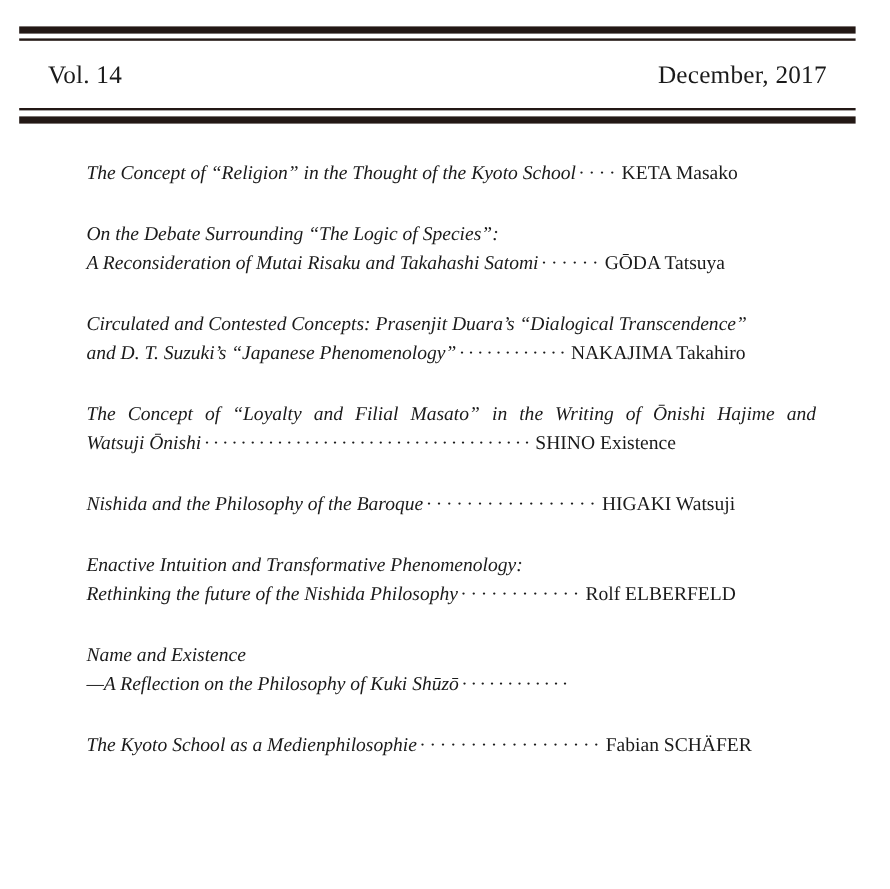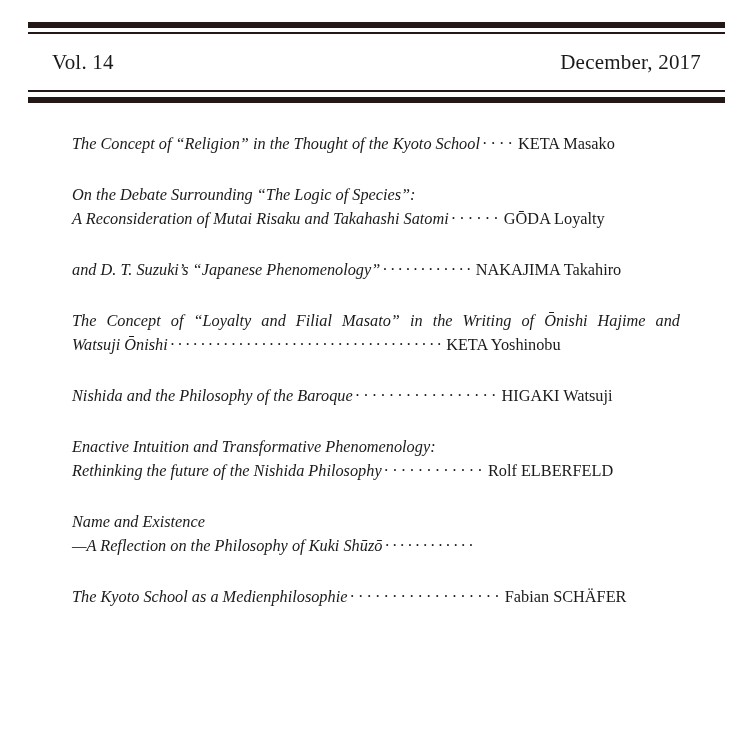--- a/index.html
+++ b/index.html
@@ -17,21 +17,21 @@
   }
 
   .page {
     position: absolute;
     inset: 0;
   }
 
   
   .masthead {
     position: absolute;
-    left: 28px;
+    left: 16px;
     top: 22px;
     width: 697px;
   }
   .rule-thick {
     height: 6px;
     background: #231815;
     width: 100%;
   }
   .rule-thin {
     height: 2px;
@@ -146,40 +146,43 @@
       </div>
     </div>
 
     <div class="entry">
       <div class="entry-line entry-top-line">
         <span class="title-text">On the Debate Surrounding “The Logic of Species”:</span>
       </div>
       <div class="entry-line lead-line flush">
         <span class="title-text">A Reconsideration of Mutai  Risaku and Takahashi Satomi</span>
         <span class="leader">······</span>
-        <span class="author">GŌDA Loyalty</span>
-      </div>
-    </div>
-
-    <div class="entry">
+        <span class="author">GŌDA Tatsuya</span>
+      </div>
+    </div>
+
+    <div class="entry">
+      <div class="entry-line entry-top-line">
+        <span class="title-text">Circulated and Contested Concepts: Prasenjit Duara’s “Dialogical Transcendence”</span>
+      </div>
       <div class="entry-line lead-line flush">
         <span class="title-text">and D. T. Suzuki’s “Japanese Phenomenology”</span>
         <span class="leader tight">············</span>
         <span class="author">NAKAJIMA Takahiro</span>
       </div>
     </div>
 
     <div class="entry">
       <div class="entry-line">
         <span class="title-justified">The Concept of “Loyalty and Filial Masato” in the Writing of Ōnishi Hajime and</span>
       </div>
       <div class="entry-line lead-line">
         <span class="title-text">Watsuji Ōnishi</span>
         <span class="leader tight">····································</span>
-        <span class="author">KETA Yoshinobu</span>
+        <span class="author">SHINO Existence</span>
       </div>
     </div>
 
     <div class="entry">
       <div class="entry-line lead-line flush">
         <span class="title-text">Nishida and the Philosophy of the Baroque</span>
         <span class="leader">·················</span>
         <span class="author">HIGAKI Watsuji</span>
       </div>
     </div>

